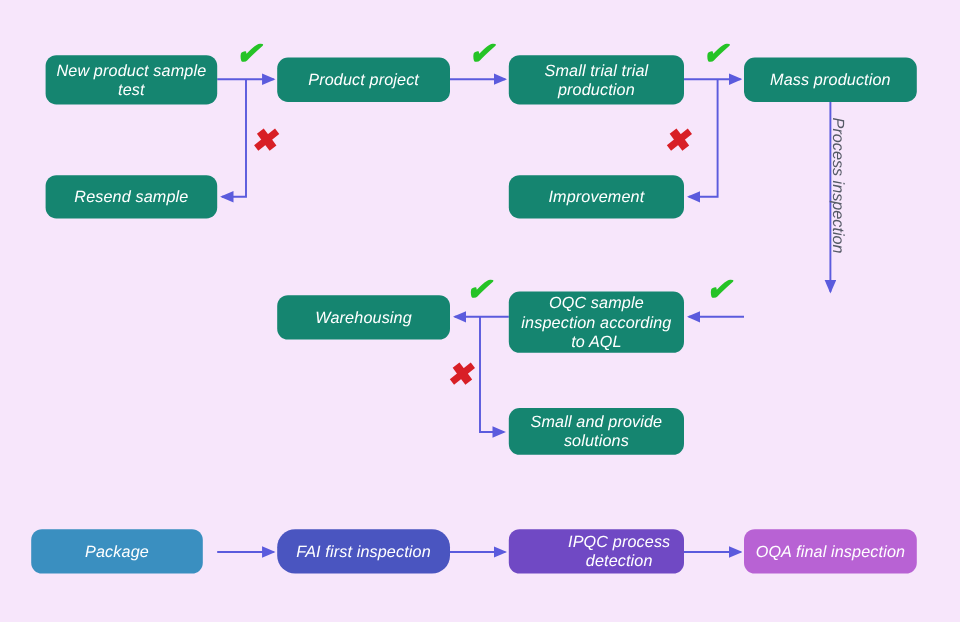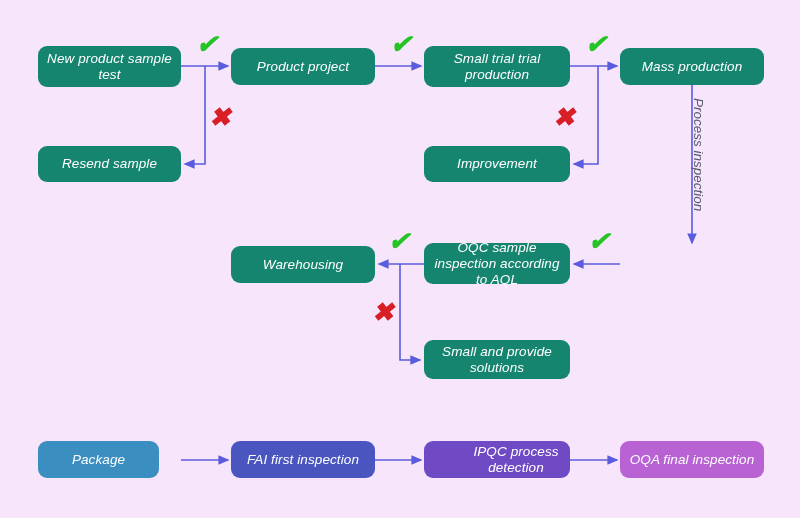--- a/index.html
+++ b/index.html
@@ -30,21 +30,21 @@
     justify-content: center;
     text-align: center;
     color: #ffffff;
     font-size: 13.5px;
     line-height: 16px;
     padding: 2px 6px;
     letter-spacing: 0.1px;
   }
   .node-green { background: #158570; }
   .node-blue  { background: #3a8fc0; }
-  .node-indigo{ background: #4a55c0; }
+  .node-indigo{ background: #4a55c0; border-radius: 15px; }
   .node-violet{ background: #7049c4; padding-left: 44px; }
   .node-orchid{ background: #b862d4; }
 
   .mark {
     position: absolute;
     font-size: 26px;
     line-height: 26px;
     font-weight: bold;
     user-select: none;
   }
@@ -125,30 +125,30 @@
   </div>
 
   <div class="node node-green" style="left:424px; top:146px; width:146px; height:36px;">
     <span>Improvement</span>
   </div>
 
   <div class="node node-green" style="left:231px; top:246px; width:144px; height:37px;align-items:center;">
     <span>Warehousing</span>
   </div>
 
-  <div class="node node-green" style="left:424px; top:243px; width:146px; height:41px;">
+  <div class="node node-green" style="left:424px; top:243px; width:146px; height:51px;">
     <span>OQC sample inspection according to AQL</span>
   </div>
 
 
   <div class="node node-green" style="left:424px; top:340px; width:146px; height:39px;">
     <span>Small and provide solutions</span>
   </div>
 
-  <div class="node node-blue" style="left:38px; top:441px; width:121px; height:37px;">
+  <div class="node node-blue" style="left:26px; top:441px; width:143px; height:37px;">
     <span>Package</span>
   </div>
 
   <div class="node node-indigo" style="left:231px; top:441px; width:144px; height:37px;">
     <span>FAI first inspection</span>
   </div>
 
   <div class="node node-violet" style="left:424px; top:441px; width:146px; height:37px;">
     <span>IPQC process detection</span>
   </div>

